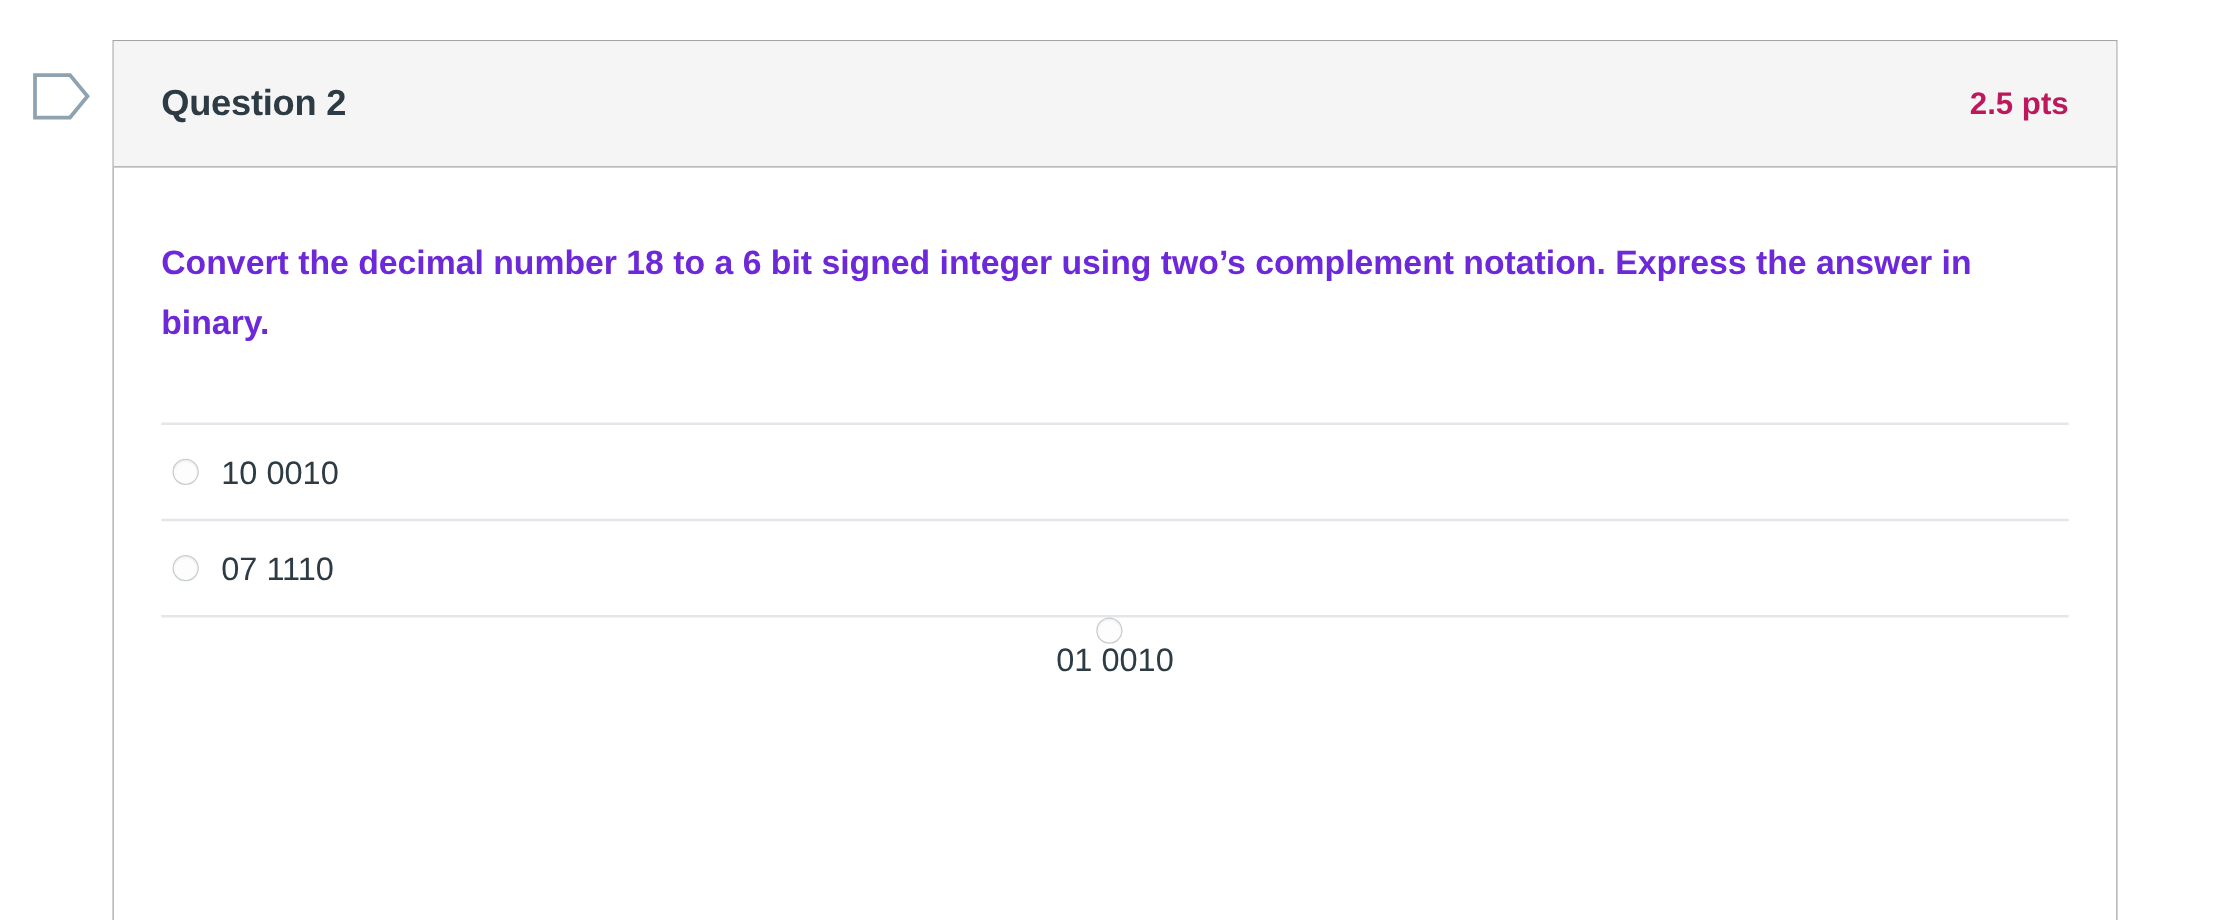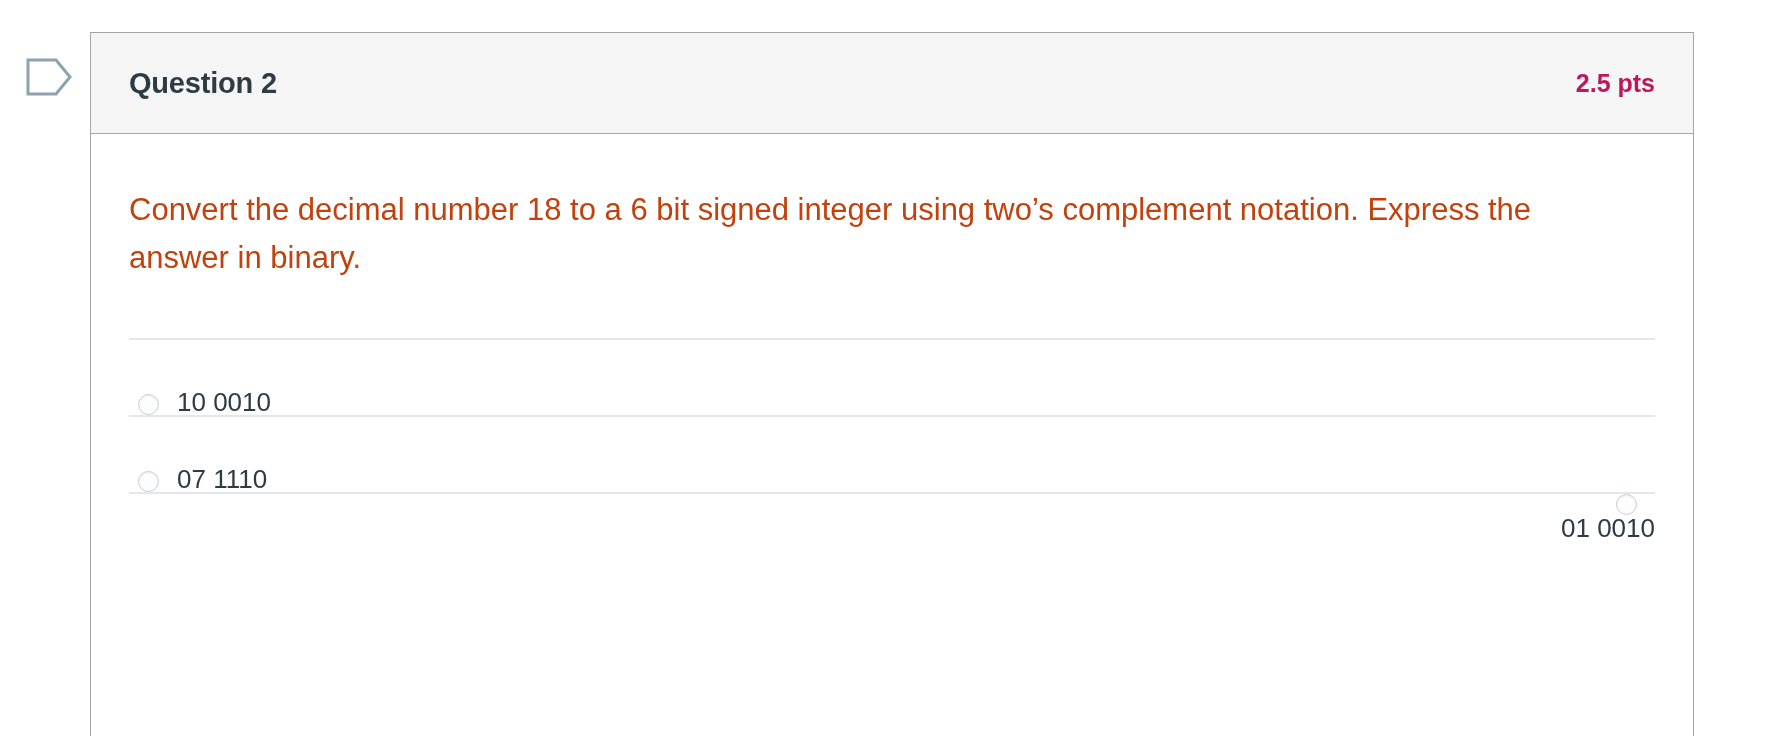--- a/index.html
+++ b/index.html
@@ -66,36 +66,36 @@
     white-space: nowrap;
   }
 
   .question-body {
     padding: 0 38px;
   }
 
   .question-text {
     margin: 0;
     padding-top: 52px;
-    font-size: 31px;
+    font-size: 27px;
     line-height: 48px;
-    color: #c2410c;
-    font-weight: normal;
+    color: #6d28d9;
+    font-weight: bold;
     max-width: 1480px;
   }
 
   
   .answers {
     margin-top: 56px;
     border-top: 2px solid #e4e6e9;
   }
 
   .answer-row {
     display: flex;
-    align-items: flex-end;
+    align-items: center;
     height: 77px;
     border-bottom: 2px solid #e4e6e9;
     box-sizing: border-box;
   }
   .answer-row:last-child {
     border-bottom: none;
     flex-direction: column;
   }
 
   .answer-radio {

